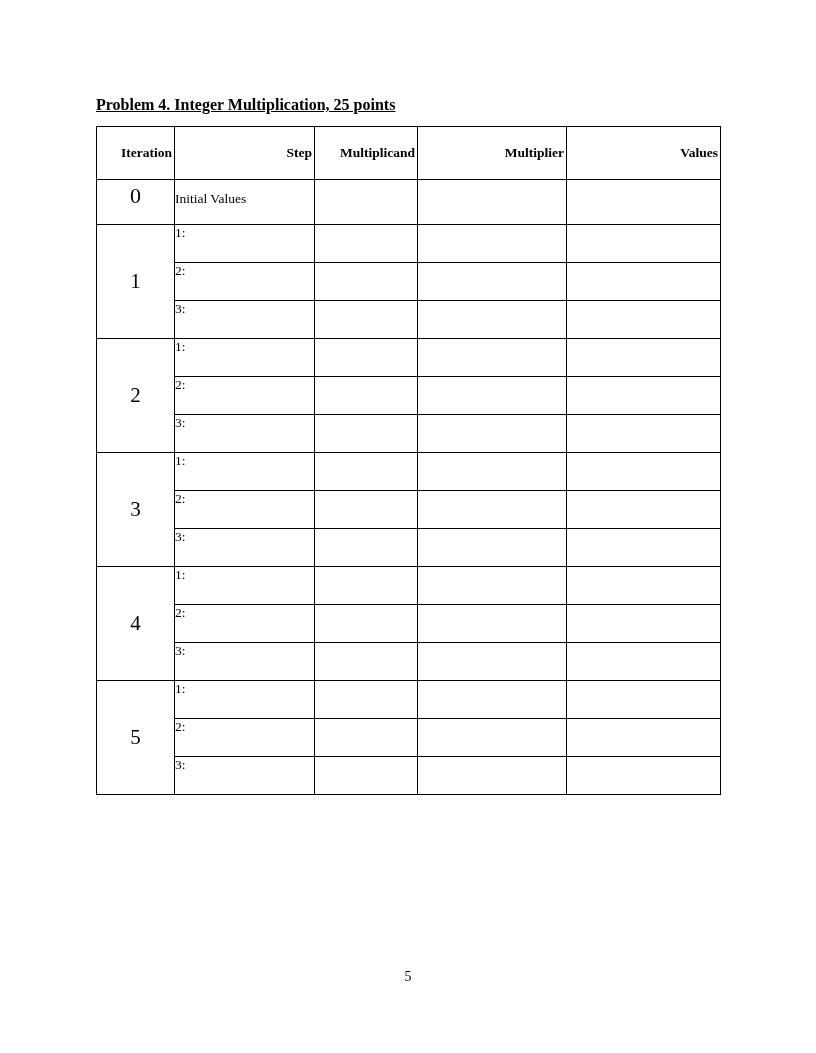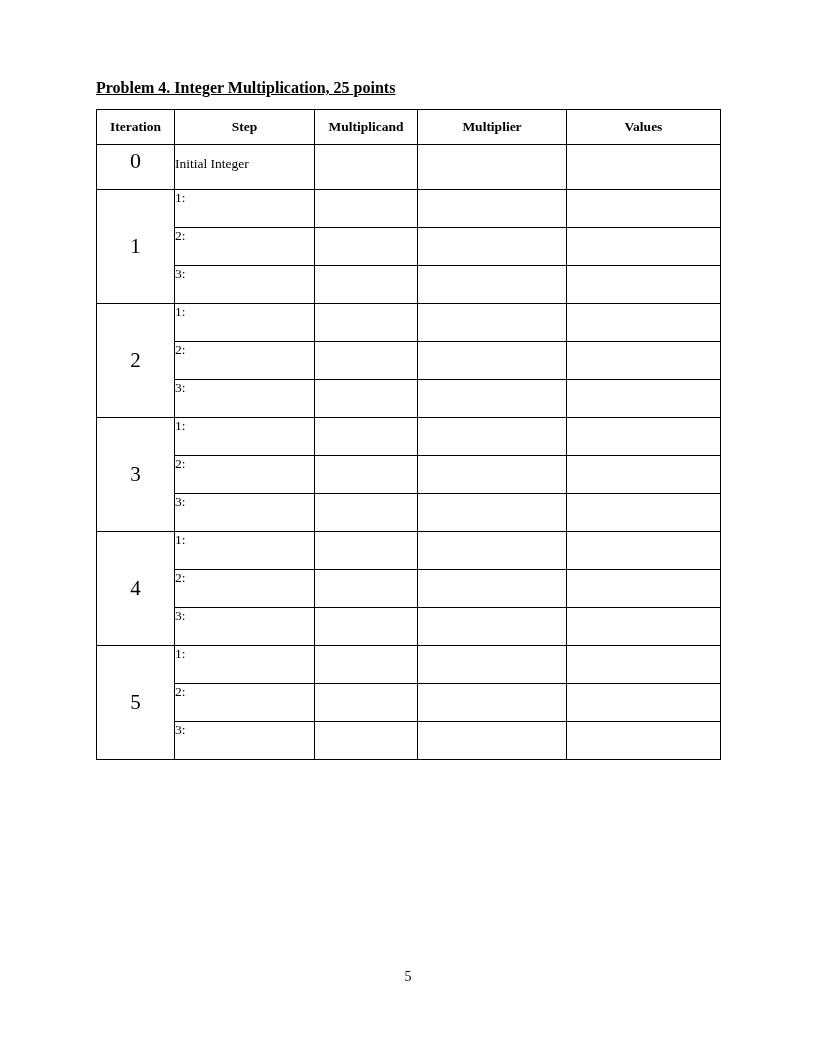--- a/index.html
+++ b/index.html
@@ -14,21 +14,21 @@
   .page {
     position: relative;
     width: 816px;
     height: 1053px;
     background: #ffffff;
     overflow: hidden;
   }
   .content {
     position: absolute;
     left: 96px;
-    top: 78px;
+    top: 95px;
     width: 624px;
   }
   .problem-title {
     font-size: 16px;
     font-weight: bold;
     text-decoration: underline;
     margin: 0 0 12px 0;
     line-height: 19px;
   }
   .intro {
@@ -43,23 +43,23 @@
     table-layout: fixed;
   }
   table.sim-table th,
   table.sim-table td {
     border: 1px solid #000000;
     padding: 0;
   }
   table.sim-table th {
     font-size: 13.5px;
     font-weight: bold;
-    text-align: center;
+    text-align: right;
     height: 21px;
-    padding: 9px 2px;
+    padding: 18px 2px;
   }
   tr.step-row { height: 38px; }
   tr.initial-row { height: 45px; }
   td.iter {
     font-size: 21px;
     text-align: center;
     vertical-align: middle;
     font-weight: normal;
   }
   tr.initial-row td.iter {
@@ -107,21 +107,21 @@
           <th>Step</th>
           <th>Multiplicand</th>
           <th>Multiplier</th>
           <th>Values</th>
         </tr>
       </thead>
       <tbody>
 
         <tr class="initial-row">
           <td class="iter">0</td>
-          <td class="step">Initial Integer</td>
+          <td class="step">Initial Values</td>
           <td class="blank"></td>
           <td class="blank"></td>
           <td class="blank"></td>
         </tr>
 
         <tr class="step-row">
           <td class="iter" rowspan="3">1</td>
           <td class="step">1:</td>
           <td class="blank"></td>
           <td class="blank"></td>

